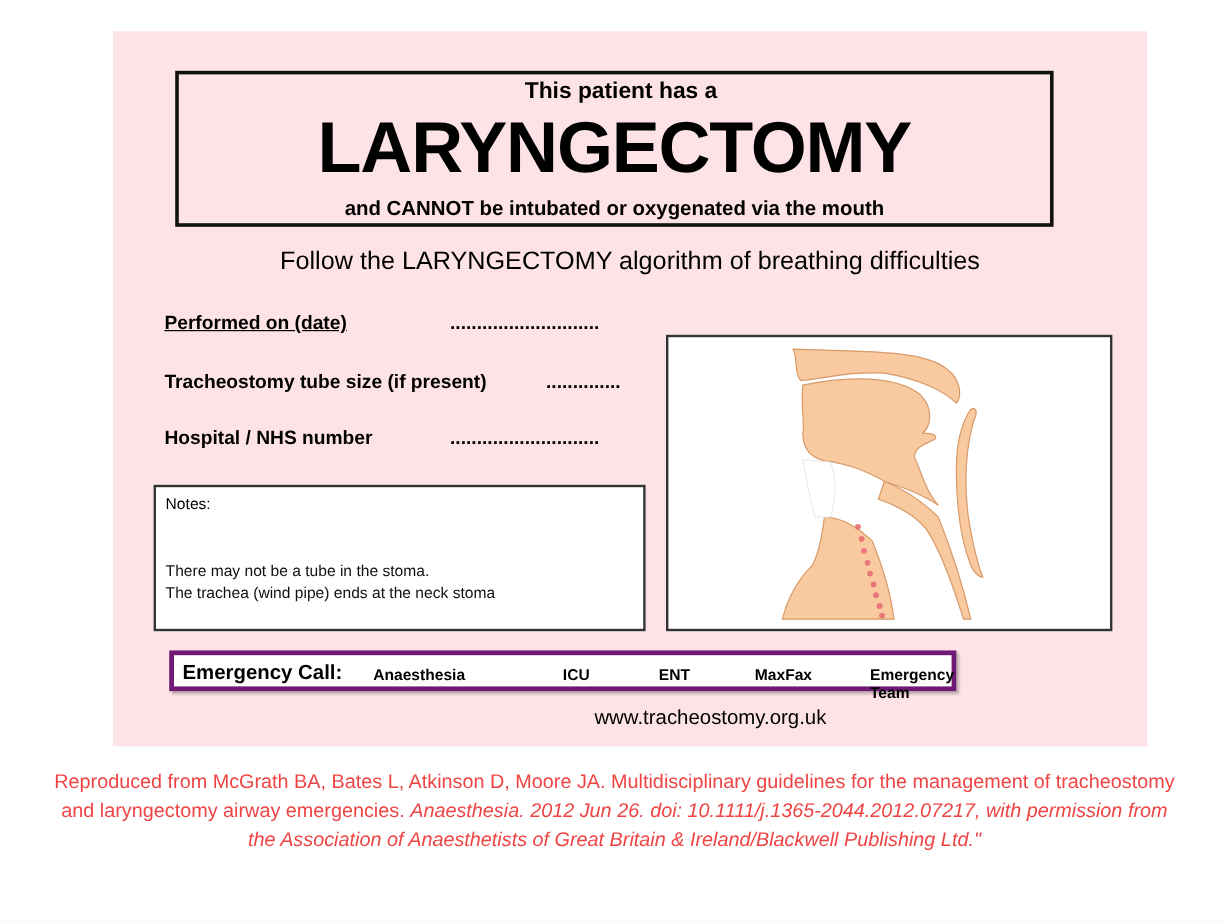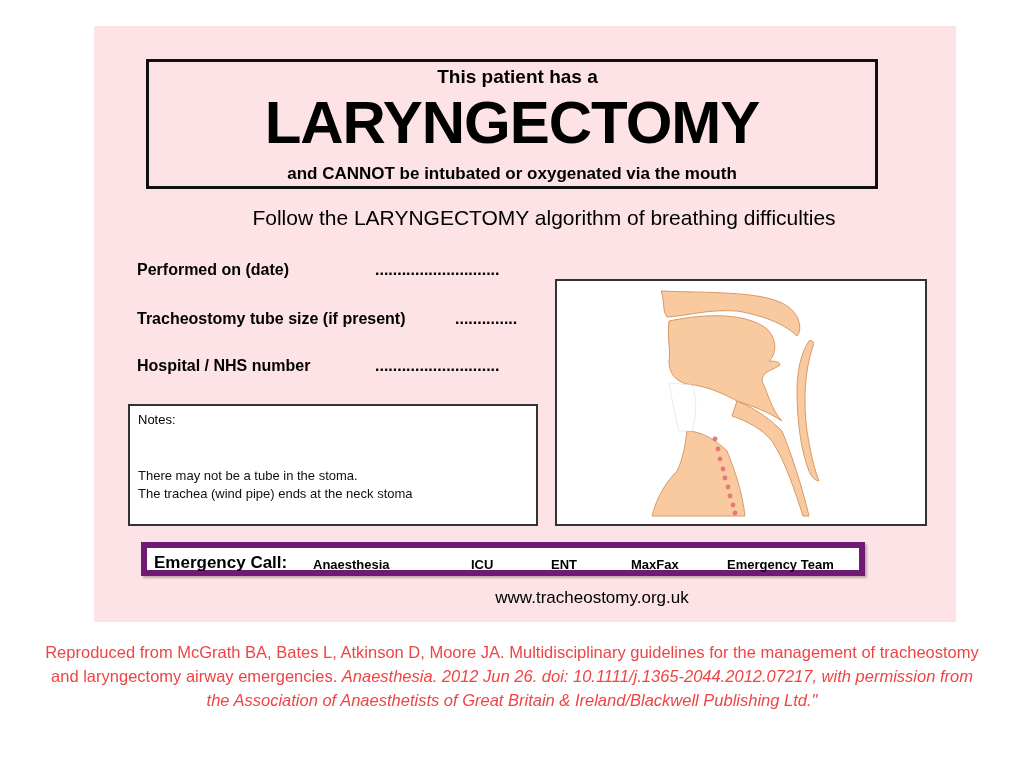--- a/index.html
+++ b/index.html
@@ -11,36 +11,36 @@
       position: absolute; left: 94px; top: 26px; width: 862px; height: 596px;
       background: #fde3e5;
     }
     .title-box {
       position: absolute; left: 52px; top: 33px; width: 732px; height: 130px;
       border: 3px solid #111; box-sizing: border-box; text-align: center;
     }
     .title-small { position: absolute; left: 0; right: 0; top: 4px; font-size: 19px; font-weight: bold; padding-left: 11px; }
     .title-big { position: absolute; left: 0; right: 0; top: 28px; font-size: 60px; font-weight: bold; letter-spacing: -1px; line-height: 66px; }
     .title-sub { position: absolute; left: 0; right: 0; top: 102px; font-size: 17px; font-weight: bold; }
-    .follow { position: absolute; left: 0; width: 862px; top: 180px; text-align: center; font-size: 21px; padding-left: 19px; }
+    .follow { position: absolute; left: 0; width: 862px; top: 180px; text-align: center; font-size: 21px; }
     .field { position: absolute; left: 43px; font-size: 16px; font-weight: bold; }
     .dots { position: absolute; font-size: 16px; font-weight: bold; letter-spacing: 0px; }
     .notes-box {
       position: absolute; left: 34px; top: 378px; width: 410px; height: 122px;
       background: #fff; border: 2px solid #333; box-sizing: border-box;
     }
     .notes-label { position: absolute; left: 8px; top: 6px; font-size: 13px; color: #000000; }
     .notes-line { position: absolute; left: 8px; font-size: 13px; color: #111; }
     .diagram-box {
       position: absolute; left: 461px; top: 253px; width: 372px; height: 247px;
       background: #fff; border: 2px solid #333; box-sizing: border-box; overflow: hidden;
     }
     .emergency {
-      position: absolute; left: 47px; top: 516px; width: 724px; height: 34px;
-      background: #fff; border: 6px solid #701a75; box-sizing: border-box;
+      position: absolute; left: 47px; top: 516px; width: 656px; height: 34px;
+      background: #fff; border: 4px solid #701a75; box-sizing: border-box;
       box-shadow: 2px 2px 2px rgba(0,0,0,0.25);
     }
     .em-label { position: absolute; left: 7px; top: 5px; font-size: 17px; font-weight: bold; }
     .em-item { position: absolute; top: 9px; font-size: 13px; font-weight: bold; }
     .website { position: absolute; left: 0; width: 996px; top: 562px; text-align: center; font-size: 17px; }
     .caption {
       position: absolute; left: 40px; width: 944px; top: 640px; text-align: center;
       font-size: 16.5px; line-height: 24px; color: #ef4444;
     }
     .caption i { font-style: italic; }
@@ -51,21 +51,21 @@
 <div class="card">
 
   <div class="title-box">
     <div class="title-small">This patient has a</div>
     <div class="title-big">LARYNGECTOMY</div>
     <div class="title-sub">and CANNOT be intubated or oxygenated via the mouth</div>
   </div>
 
   <div class="follow">Follow the LARYNGECTOMY algorithm of breathing difficulties</div>
 
-  <div class="field" style="top:235px;">Performed on (date)</div>
+  <div class="field" style="top:235px;text-decoration:underline;">Performed on (date)</div>
   <div class="dots" style="left:281px; top:235px;">............................</div>
 
   <div class="field" style="top:284px;">Tracheostomy tube size (if present)</div>
   <div class="dots" style="left:361px; top:284px;">..............</div>
 
   <div class="field" style="top:331px;">Hospital / NHS number</div>
   <div class="dots" style="left:281px; top:331px;">............................</div>
 
   <div class="notes-box">
     <div class="notes-label">Notes:</div>

